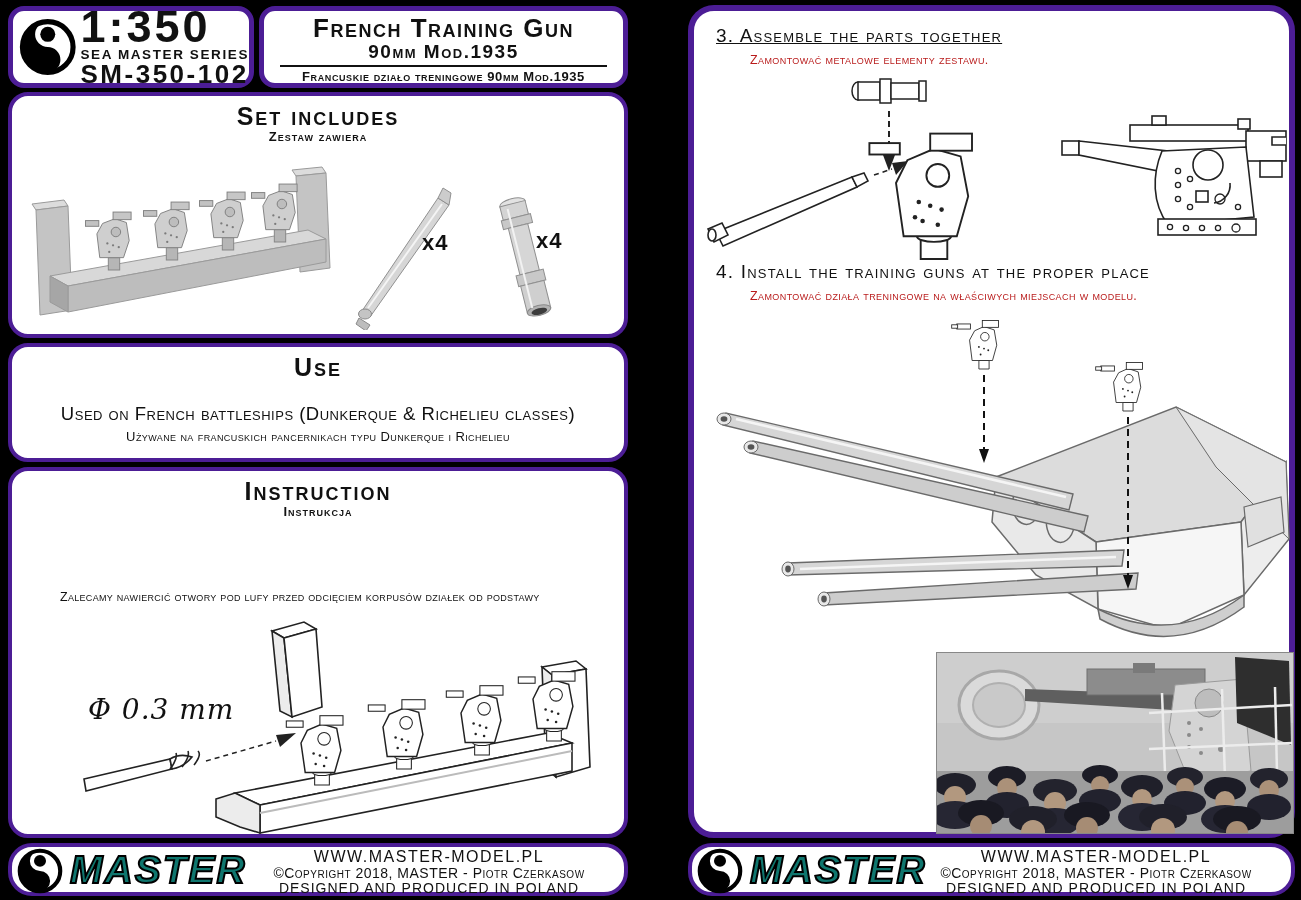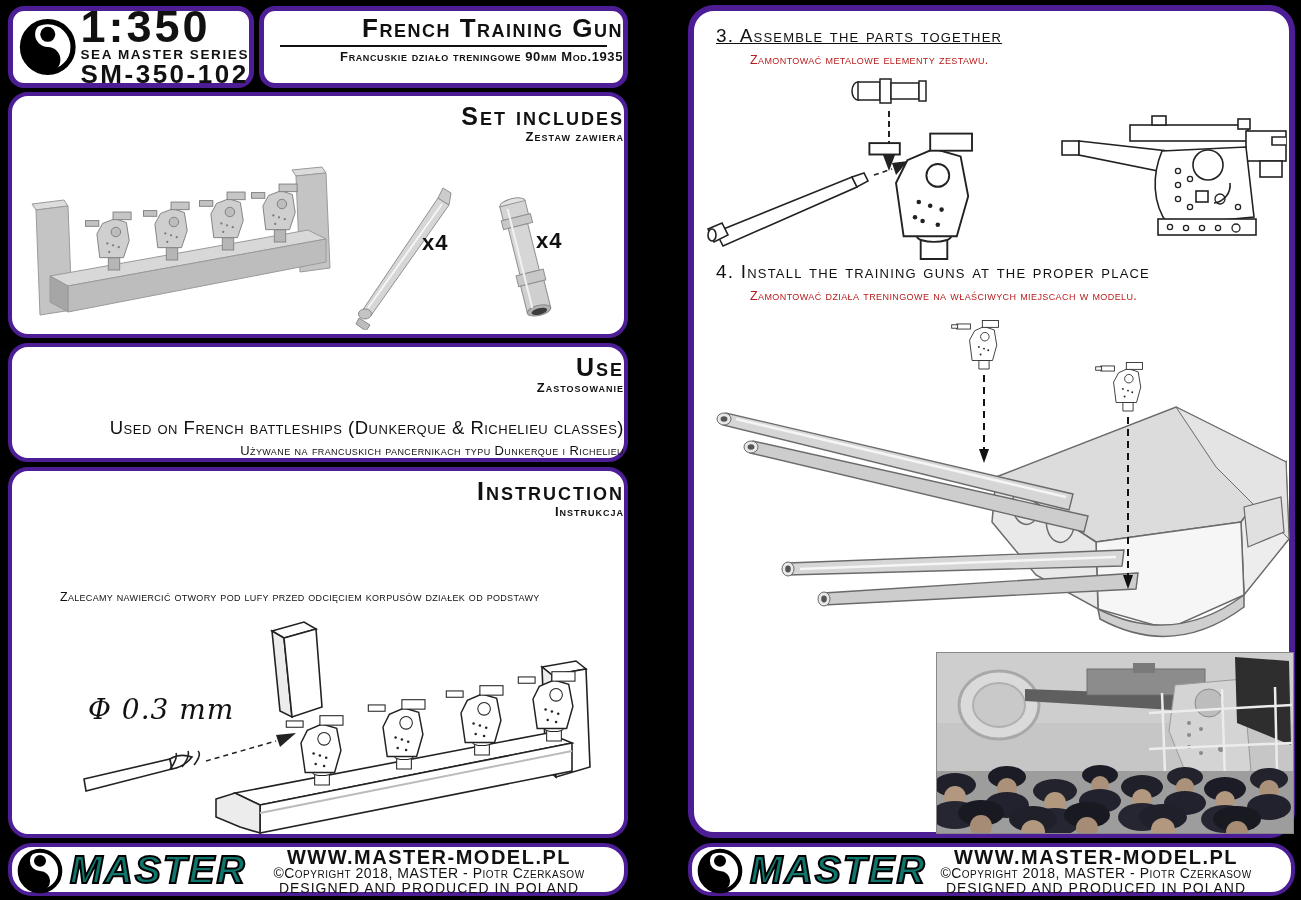--- a/index.html
+++ b/index.html
@@ -1,20 +1,20 @@
 <!DOCTYPE html>
 <html><head>
 <meta charset="utf-8">
 <style>
   html,body{margin:0;padding:0;background:#000;}
   #sheet{position:relative;width:1301px;height:900px;background:#000;overflow:hidden;
          font-family:"Liberation Sans",sans-serif;color:#111;}
   .panel{position:absolute;background:#fff;border:4px solid #4c1d95;border-radius:20px;box-sizing:border-box;}
   .sc{font-variant:small-caps;}
-  .ctr{text-align:right;}
+  .ctr{text-align:center;}
   .abs{position:absolute;}
   
   #logo-box{left:8px;top:6px;width:246px;height:82px;border-radius:16px;border-width:5px;
             display:flex;align-items:center;padding-left:6px;}
   #logo-box .ltxt{line-height:1;margin-left:4px;}
   .scale-txt{font-size:45px;font-weight:bold;letter-spacing:3px;line-height:40px;}
   .series-txt{font-size:13.5px;font-weight:bold;letter-spacing:1.6px;line-height:15px;white-space:nowrap;}
   .code-txt{font-size:26px;font-weight:bold;letter-spacing:2.5px;line-height:25px;white-space:nowrap;}
   #title-box{left:259px;top:6px;width:369px;height:82px;border-radius:16px;border-width:5px;padding-top:3px;}
   .main-title{font-size:26px;font-weight:bold;letter-spacing:1.5px;line-height:28px;}
@@ -40,21 +40,21 @@
   .step-title{position:absolute;left:22px;font-size:19px;letter-spacing:1.2px;font-weight:500;}
   .step-sub{position:absolute;left:56px;font-size:12.5px;letter-spacing:.4px;color:#b91c1c;}
   
   .footer-panel{top:843px;height:53px;border-radius:24px;border-width:4px;}
   #footer-left{left:8px;width:620px;}
   #footer-right{left:688px;width:607px;}
   .f-logo{position:absolute;left:5px;top:1px;width:46px;height:46px;}
   .wordmark{position:absolute;left:58px;top:1px;font-size:39px;font-weight:800;letter-spacing:2px;
             color:#0f766e;-webkit-text-stroke:2px #000;line-height:44px;font-style:italic;}
   .f-txt{position:absolute;right:6px;top:1px;width:378px;text-align:center;line-height:1;}
-  .f-site{font-size:20px;font-weight:bold;letter-spacing:1.5px;line-height:18px;}
+  .f-site{font-size:16px;font-weight:normal;letter-spacing:1.5px;line-height:18px;}
   .f-copy{font-size:14px;letter-spacing:.5px;line-height:15px;}
   .f-made{font-size:14px;letter-spacing:1px;line-height:15px;text-transform:uppercase;}
   svg{display:block;}
 </style>
 </head>
 <body>
 
 <div id="sheet">
 
   <div class="panel" id="logo-box">
@@ -65,20 +65,21 @@
     </svg>
     <div class="ltxt">
       <div class="scale-txt">1:350</div>
       <div class="series-txt">SEA MASTER SERIES</div>
       <div class="code-txt">SM-350-102</div>
     </div>
   </div>
 
   <div class="panel ctr" id="title-box">
     <div class="main-title sc">French Training Gun</div>
+    <div class="main-caliber sc">90mm Mod.1935</div>
     <hr class="title-rule">
     <div class="main-title-pl sc">Francuskie działo treningowe 90mm Mod.1935</div>
   </div>
 
   <div class="panel ctr" id="set-panel">
     <div class="sec-h sc">Set includes</div>
     <div class="sec-h-pl sc">Zestaw zawiera</div>
 
     <svg class="abs" style="left:18px;top:64px;" width="312" height="172" viewBox="0 0 312 172">
       <defs>
@@ -131,21 +132,20 @@
         <ellipse cx="36" cy="124" rx="12" ry="5" fill="#b2b2b2" stroke="#8a8a8a"></ellipse>
         <ellipse cx="36" cy="125" rx="8" ry="3.2" fill="#3c3c3c"></ellipse>
         <line x1="30" y1="18" x2="30" y2="120" stroke="#f2f2f2" stroke-width="2"></line>
       </g>
     </svg>
     <span class="qty" style="left:524px;top:132px;">x4</span>
   </div>
 
   <div class="panel ctr" id="use-panel">
     <div class="sec-h sc">Use</div>
-    <div class="sec-h-pl sc">Zastosowanie</div>
     <div class="use-en sc">Used on French battleships (Dunkerque &amp; Richelieu classes)</div>
     <div class="use-pl sc">Używane na francuskich pancernikach typu Dunkerque i Richelieu</div>
   </div>
 
   <div class="panel" id="instr-panel">
     <div class="ctr">
       <div class="sec-h sc">Instruction</div>
       <div class="sec-h-pl sc">Instrukcja</div>
     </div>
     <div class="step-pl sc">Zalecamy nawiercić otwory pod lufy przed odcięciem korpusów działek od podstawy</div>

